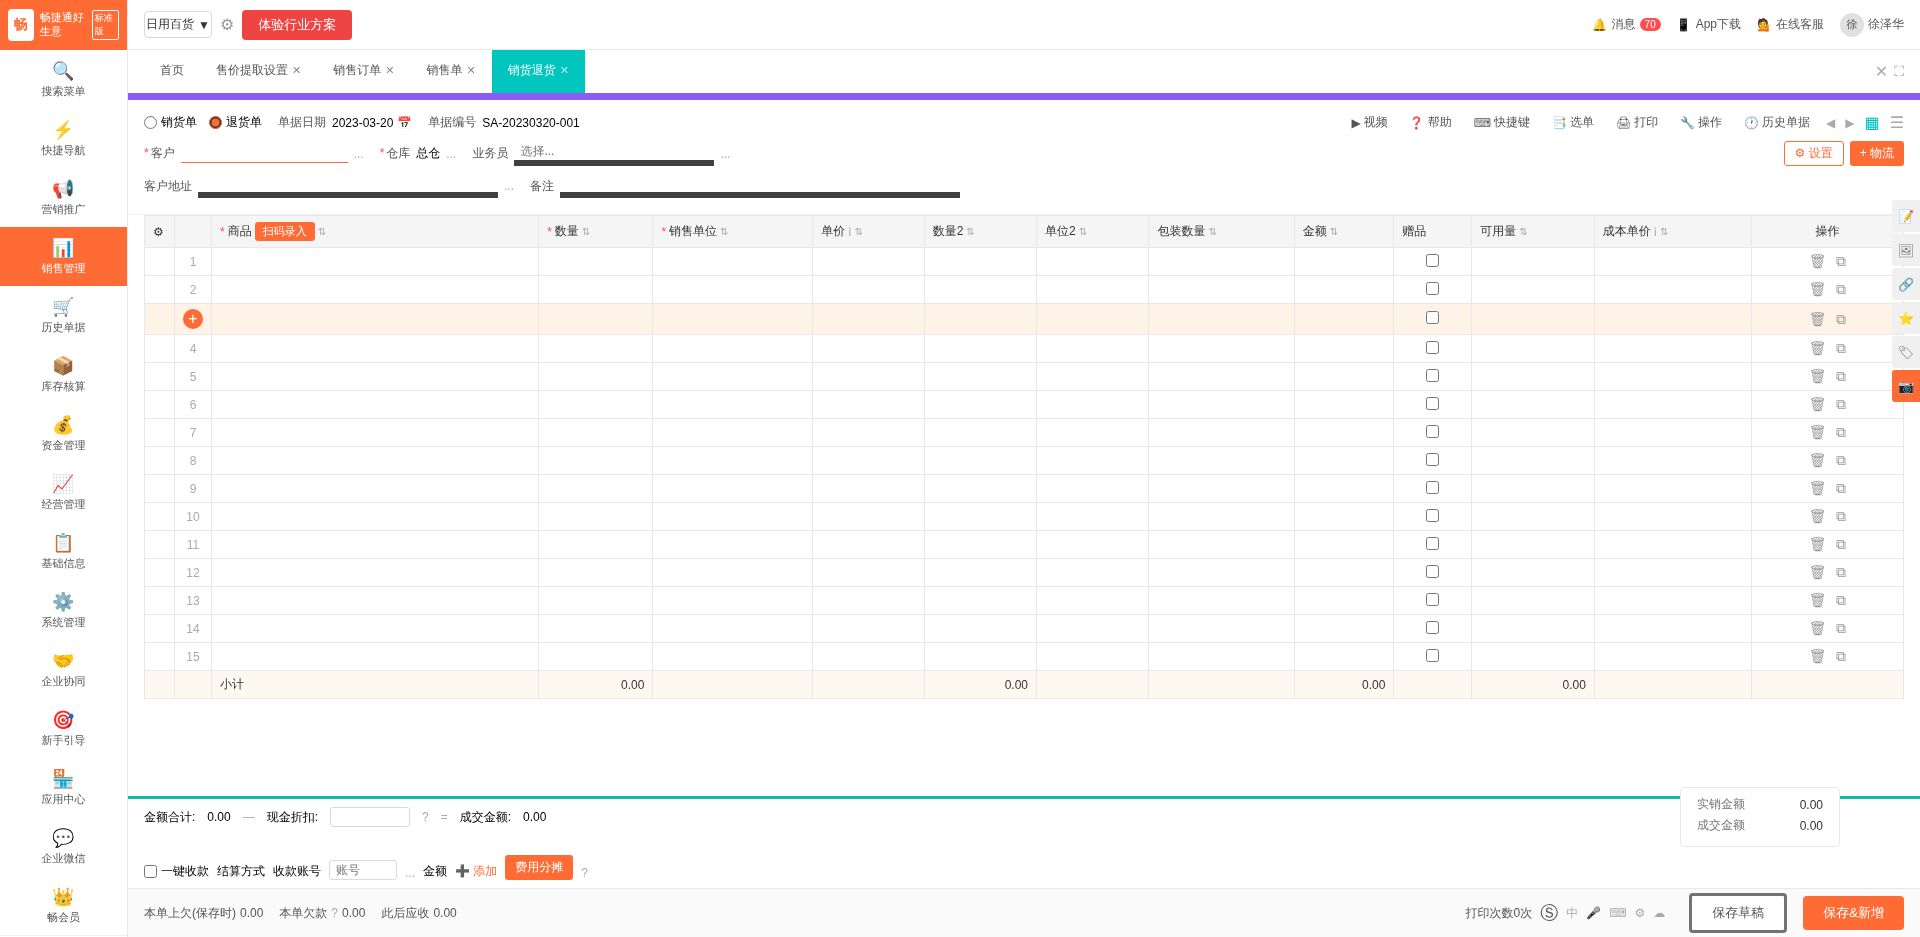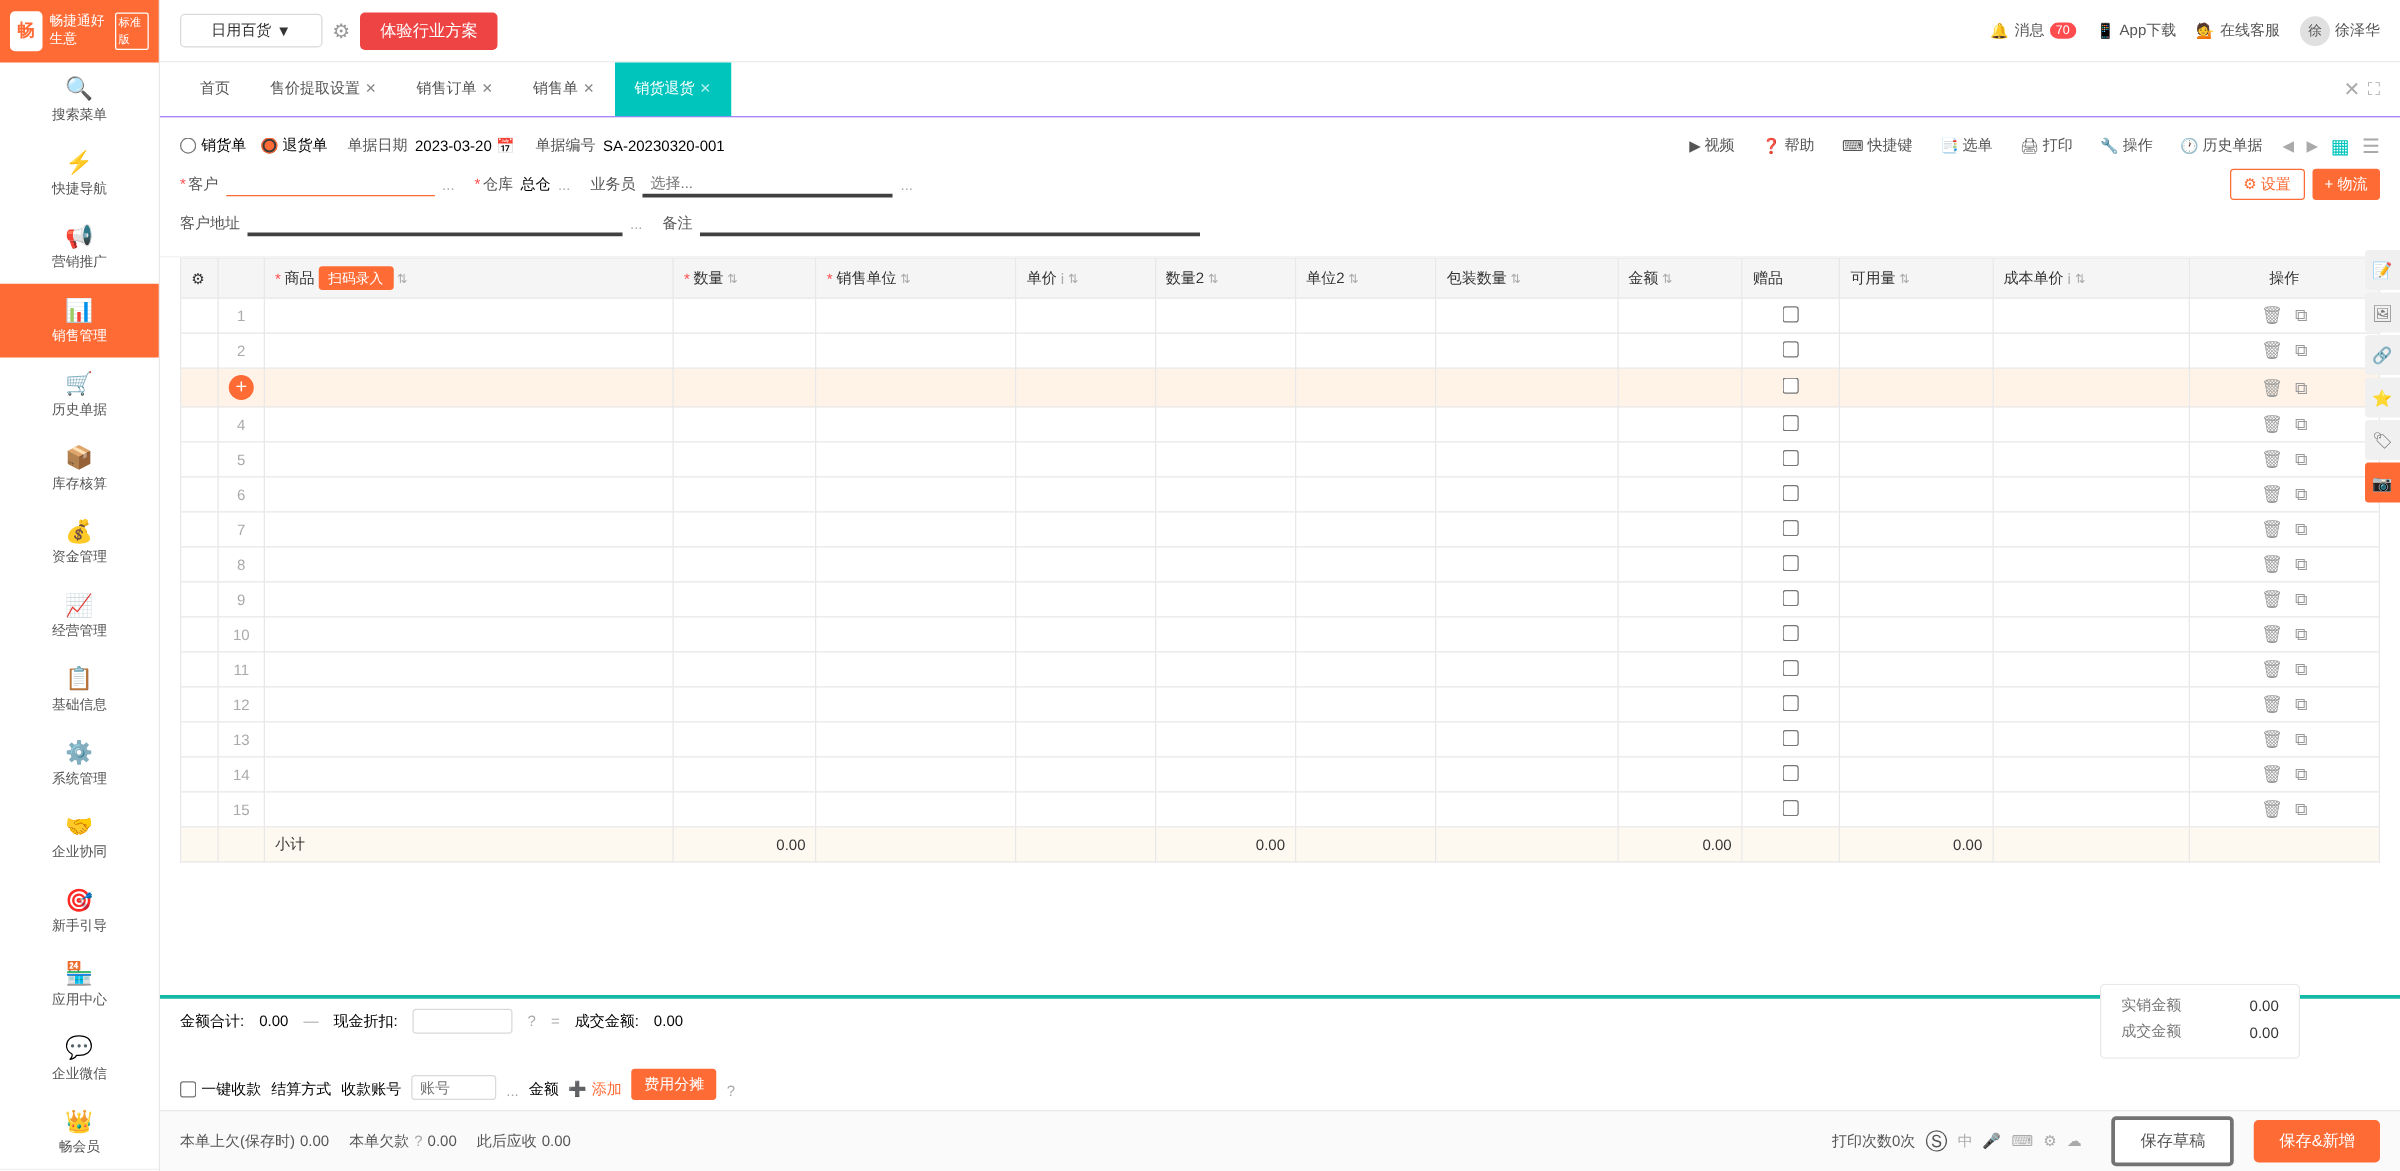--- a/index.html
+++ b/index.html
@@ -16,39 +16,39 @@
     .sidebar-item-icon { font-size: 18px; margin-bottom: 2px; }
     .sidebar-item-label { font-size: 11px; text-align: center; }
     .sidebar-bottom { margin-top: auto; display: flex; align-items: center; justify-content: center; gap: 8px; padding: 10px; border-top: 1px solid #f0f0f0; }
 
     
     .main { flex: 1; display: flex; flex-direction: column; overflow: hidden; }
 
     
     .topbar { background: #fff; height: 50px; display: flex; align-items: center; padding: 0 16px; border-bottom: 1px solid #e8e8e8; justify-content: space-between; flex-shrink: 0; }
     .topbar-left { display: flex; align-items: center; gap: 8px; }
-    .topbar-select { display: flex; align-items: center; gap: 4px; border: 1px solid #d9d9d9; border-radius: 4px; padding: 4px 24px; cursor: pointer; color: #333; }
+    .topbar-select { display: flex; align-items: center; gap: 4px; border: 1px solid #d9d9d9; border-radius: 4px; padding: 4px 1px; cursor: pointer; color: #333; }
     .topbar-btn { background: #ef4444; color: #fff; border: none; border-radius: 4px; padding: 6px 16px; cursor: pointer; font-size: 13px; }
     .topbar-right { display: flex; align-items: center; gap: 16px; color: #555; }
     .topbar-right-item { display: flex; align-items: center; gap: 4px; cursor: pointer; }
     .badge { background: #ff4d4f; color: #fff; border-radius: 10px; padding: 1px 5px; font-size: 10px; }
     .avatar { width: 24px; height: 24px; background: #e0e0e0; border-radius: 50%; display: flex; align-items: center; justify-content: center; font-size: 11px; }
 
     
-    .tabs { display: flex; align-items: center; background: #fff; border-bottom: 1px solid #8b5cf6; padding: 0 16px; flex-shrink: 0; }
+    .tabs { display: flex; align-items: center; background: #fff; border-bottom: 7px solid #8b5cf6; padding: 0 16px; flex-shrink: 0; }
     .tab { padding: 12px 16px; cursor: pointer; color: #555; border-bottom: 2px solid transparent; white-space: nowrap; display: flex; align-items: center; gap: 4px; }
     .tab-close { color: inherit; font-size: 11px; opacity: 0.7; }
 
     
     .form-area { background: #fff; padding: 12px 16px 8px; flex-shrink: 0; border-bottom: 1px solid #f0f0f0; }
     .form-row { display: flex; align-items: center; gap: 16px; margin-bottom: 8px; }
     .form-group { display: flex; align-items: center; gap: 6px; }
     .form-label { color: #555; white-space: nowrap; }
     .form-label.required::before { content: '*'; color: #ff4d4f; margin-right: 2px; }
-    .form-input { border: none; border-bottom: 3px solid #404040; padding: 2px 6px; min-width: 160px; color: #333; outline: none; }
+    .form-input { border: none; border-bottom: 6px solid #404040; padding: 2px 6px; min-width: 160px; color: #333; outline: none; }
     .form-dots { color: #aaa; cursor: pointer; }
     .form-date { display: flex; align-items: center; gap: 4px; }
     .radio-group { display: flex; align-items: center; gap: 12px; }
     .radio-item { display: flex; align-items: center; gap: 4px; cursor: pointer; }
     .radio-item input[type=radio] { accent-color: #ff6b35; }
     .toolbar-item { display: flex; align-items: center; gap: 3px; color: #555; cursor: pointer; padding: 2px 6px; border-radius: 3px; }
     .btn-set { border: 1px solid #ff6b35; color: #ff6b35; background: #fff; padding: 3px 10px; border-radius: 3px; cursor: pointer; }
     .btn-add { background: #ff6b35; color: #fff; border: none; padding: 3px 10px; border-radius: 3px; cursor: pointer; }
 
     

